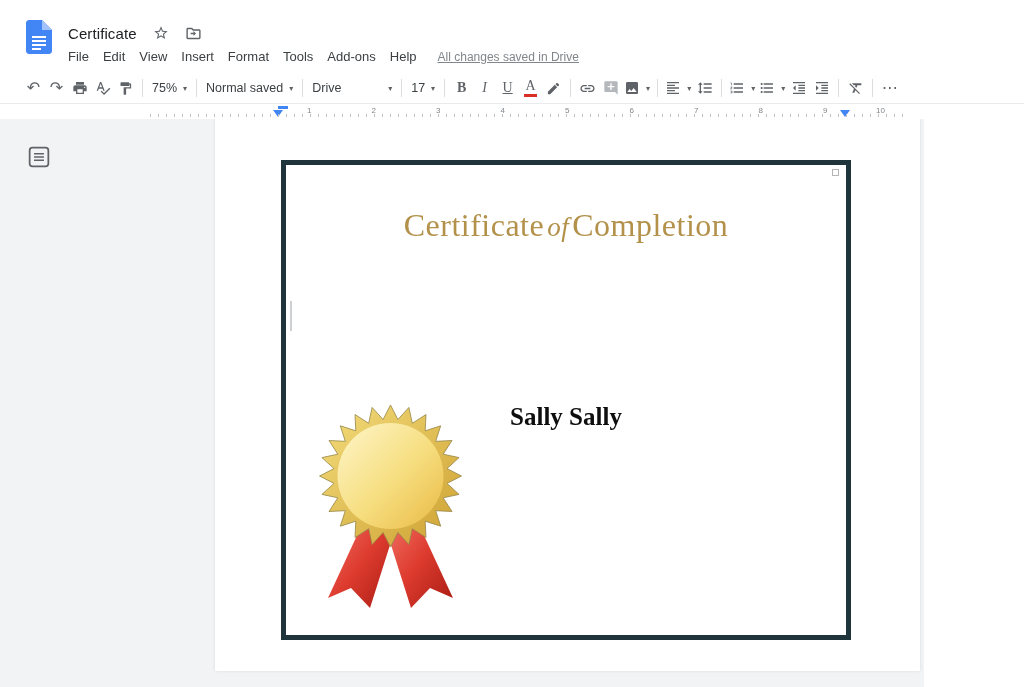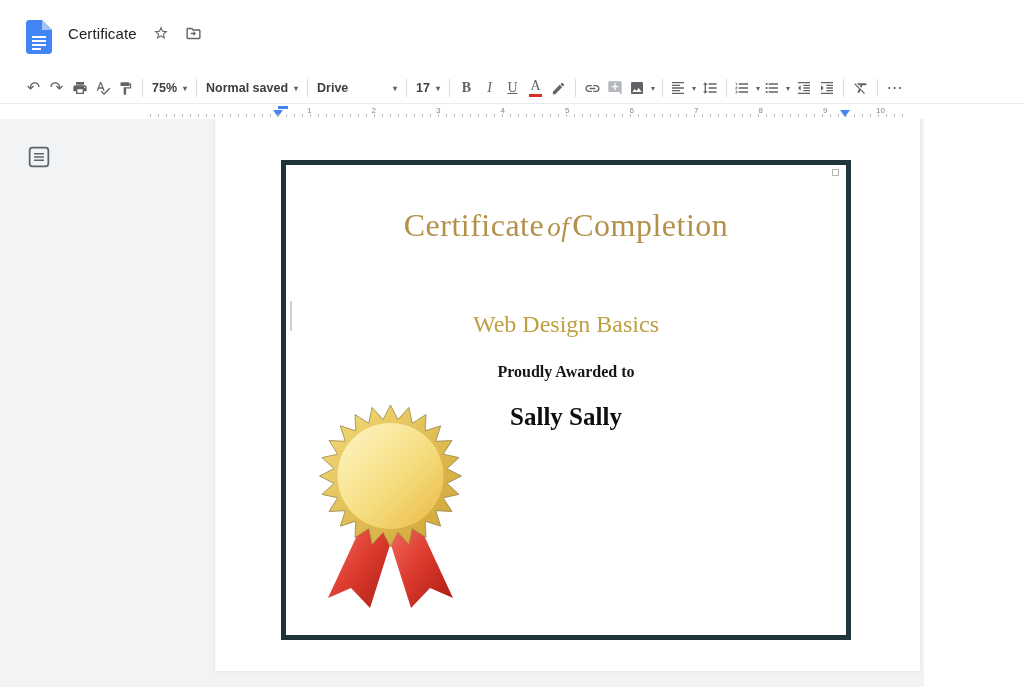--- a/index.html
+++ b/index.html
@@ -17,21 +17,21 @@
   .menu-item { font-size:13px; color:#3c4043; padding:2px 7px; border-radius:3px; cursor:default; }
   .save-status { font-size:12px; color:#80868b; text-decoration:underline; margin-left:14px; }
 
   
   .toolbar { position:absolute; top:73px; left:0; width:1024px; height:31px; background:#fff;
     border-bottom:1px solid #e8eaed; display:flex; align-items:center; padding-left:22px; z-index:5; }
   .tb-btn { height:24px; min-width:23px; padding:0 2px; display:flex; align-items:center;
     justify-content:center; border-radius:3px; color:#5f6368; }
   .tb-btn .glyph { font-size:16px; line-height:1; color:#5f6368; font-family:"DejaVu Sans", sans-serif; }
   .tb-sep { width:1px; height:18px; background:#dadce0; margin:0 5px; flex:none; }
-  .tb-dd { height:24px; display:flex; align-items:center; padding:0 4px; border-radius:3px;font-weight:bold; }
+  .tb-dd { height:24px; display:flex; align-items:center; padding:0 4px; border-radius:3px; }
   .tb-dd .val { font-size:12.5px; color:#3c4043; }
   .dd { font-size:8px; color:#5f6368; margin-left:6px; }
   .fmt-letter { font-size:14px; color:#5f6368; font-family:"Liberation Serif", serif; }
   .bold-b { font-weight:bold; }
   .ital-i { font-style:italic; }
   .und-u { text-decoration:underline; }
   .color-a { display:flex; flex-direction:column; align-items:center; line-height:1; }
   .color-a .bar { width:13px; height:3px; background:#d93025; margin-top:1px; }
 
   
@@ -88,20 +88,31 @@
           <path fill="#5f6368" d="M22 9.24l-7.19-.62L12 2 9.19 8.63 2 9.24l5.46 4.73L5.82 21 12 17.27 18.18 21l-1.63-7.03L22 9.24zM12 15.4l-3.76 2.27 1-4.28-3.32-2.88 4.38-.38L12 6.1l1.71 4.04 4.38.38-3.32 2.88 1 4.28L12 15.4z"></path>
         </svg>
       </span>
       <span class="title-icon">
         <svg width="17" height="17" viewBox="0 0 24 24">
           <path fill="#5f6368" d="M20 6h-8l-2-2H4c-1.1 0-2 .9-2 2v12c0 1.1.9 2 2 2h16c1.1 0 2-.9 2-2V8c0-1.1-.9-2-2-2zm0 12H4V6h5.17l2 2H20v10zm-8-2.5V13H8v-2h4V8.5l3.5 3.5-3.5 3.5z"></path>
         </svg>
       </span>
     </div>
 
+    <div class="menu-row">
+      <span class="menu-item">File</span>
+      <span class="menu-item">Edit</span>
+      <span class="menu-item">View</span>
+      <span class="menu-item">Insert</span>
+      <span class="menu-item">Format</span>
+      <span class="menu-item">Tools</span>
+      <span class="menu-item">Add-ons</span>
+      <span class="menu-item">Help</span>
+      <span class="save-status">All changes saved in Drive</span>
+    </div>
   </div>
 
   <div class="toolbar">
     <div class="tb-btn">
         <span class="glyph">↶</span>
       </div>
     <div class="tb-btn">
         <span class="glyph">↷</span>
       </div>
     <div class="tb-btn">
@@ -356,22 +367,20 @@
 
     <div class="page">
 
       <div class="certificate">
         <div class="resize-handle"></div>
         <div class="text-cursor"></div>
 
         <div class="cert-line cert-title">
           <span>Certificate</span><span class="of">of</span><span>Completion</span>
         </div>
-        <div class="cert-line cert-course">Web Design Basics</div>
-        <div class="cert-line cert-award">Proudly Awarded to</div>
         <div class="cert-line cert-name">Sally Sally</div>
 
         <svg class="medal" viewBox="0 0 145 215">
           <defs>
             <linearGradient id="gRib" x1="0" y1="0" x2="1" y2="1">
               <stop offset="0" stop-color="#f4756a"></stop>
                 <stop offset="0.5" stop-color="#dd3b2e"></stop>
                 <stop offset="1" stop-color="#a81b13"></stop>
             </linearGradient>
             <linearGradient id="gSun" x1="0" y1="0" x2="1" y2="1">

